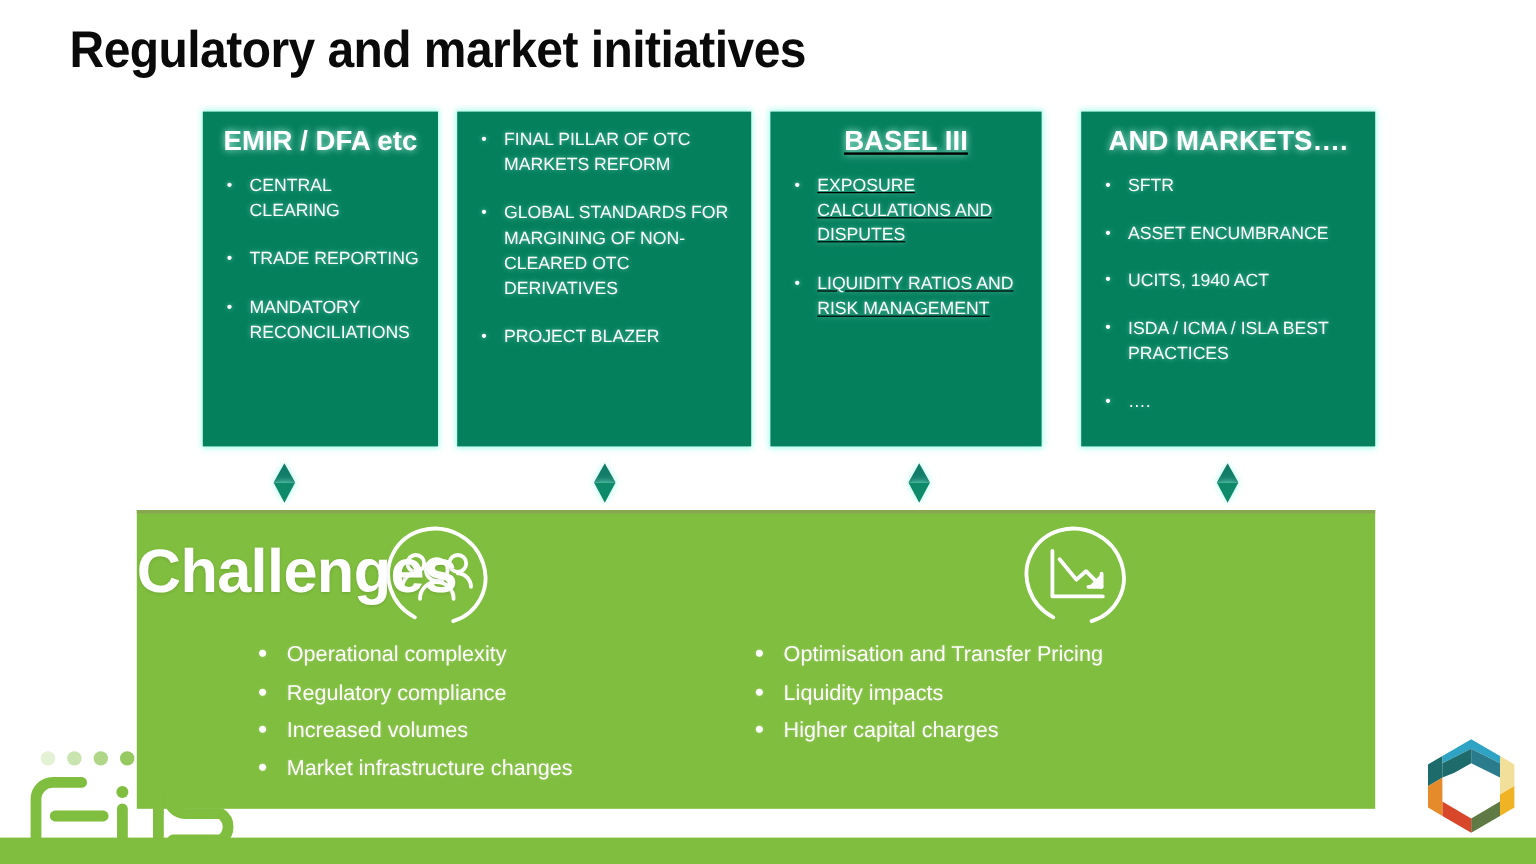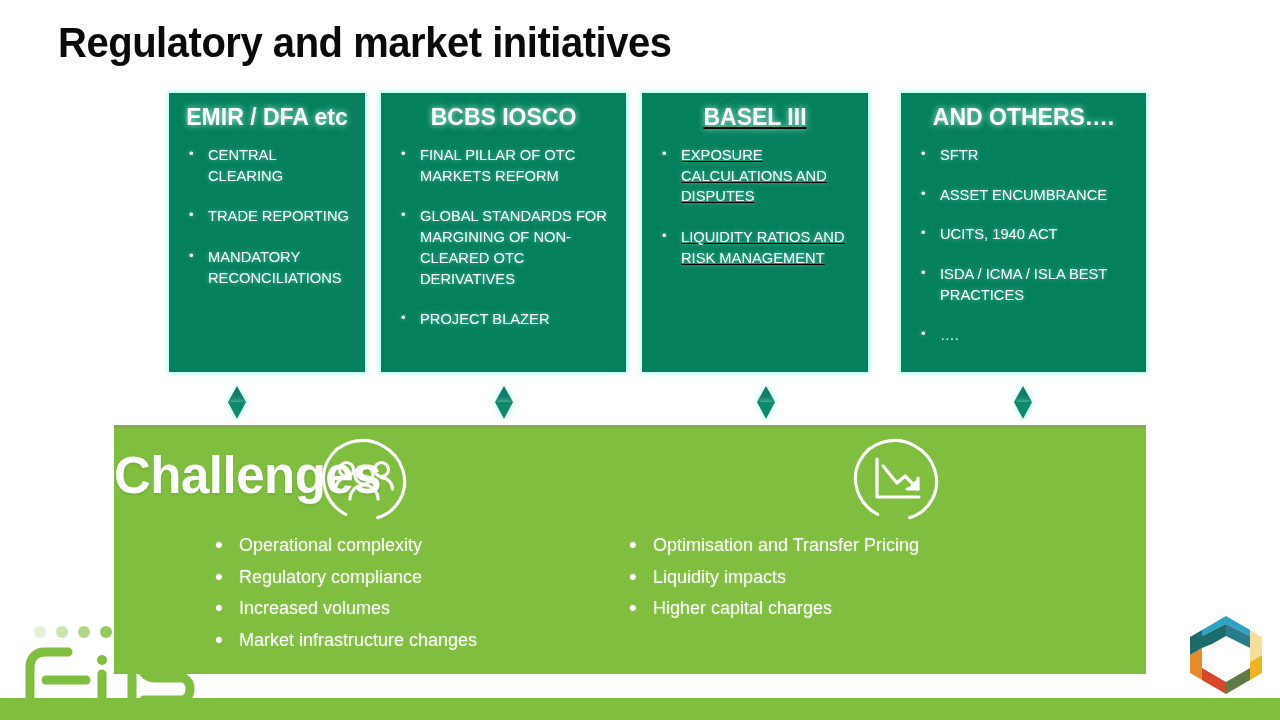--- a/index.html
+++ b/index.html
@@ -239,38 +239,37 @@
   <div class="pillar p1">
     <div class="pillar-title">EMIR / DFA etc</div>
     <ul class="pillar-list">
       <li>CENTRAL CLEARING</li>
       <li>TRADE REPORTING</li>
       <li>MANDATORY RECONCILIATIONS</li>
     </ul>
   </div>
 
   <div class="pillar p2">
-    <div class="pillar-title">BCBS IOSCO</div>
     <ul class="pillar-list">
       <li>FINAL PILLAR OF OTC MARKETS REFORM</li>
       <li>GLOBAL STANDARDS FOR MARGINING OF NON-CLEARED OTC DERIVATIVES</li>
       <li>PROJECT BLAZER</li>
     </ul>
   </div>
 
   <div class="pillar p3">
     <div class="pillar-title">BASEL III</div>
     <ul class="pillar-list">
       <li>EXPOSURE CALCULATIONS AND DISPUTES</li>
       <li>LIQUIDITY RATIOS AND RISK MANAGEMENT</li>
     </ul>
   </div>
 
   <div class="pillar p4">
-    <div class="pillar-title">AND OTHERS….</div>
+    <div class="pillar-title">AND MARKETS….</div>
     <ul class="pillar-list tight">
       <li>SFTR</li>
       <li>ASSET ENCUMBRANCE</li>
       <li>UCITS, 1940 ACT</li>
       <li>ISDA / ICMA / ISLA BEST PRACTICES</li>
       <li>….</li>
     </ul>
   </div>
 </div>
 

